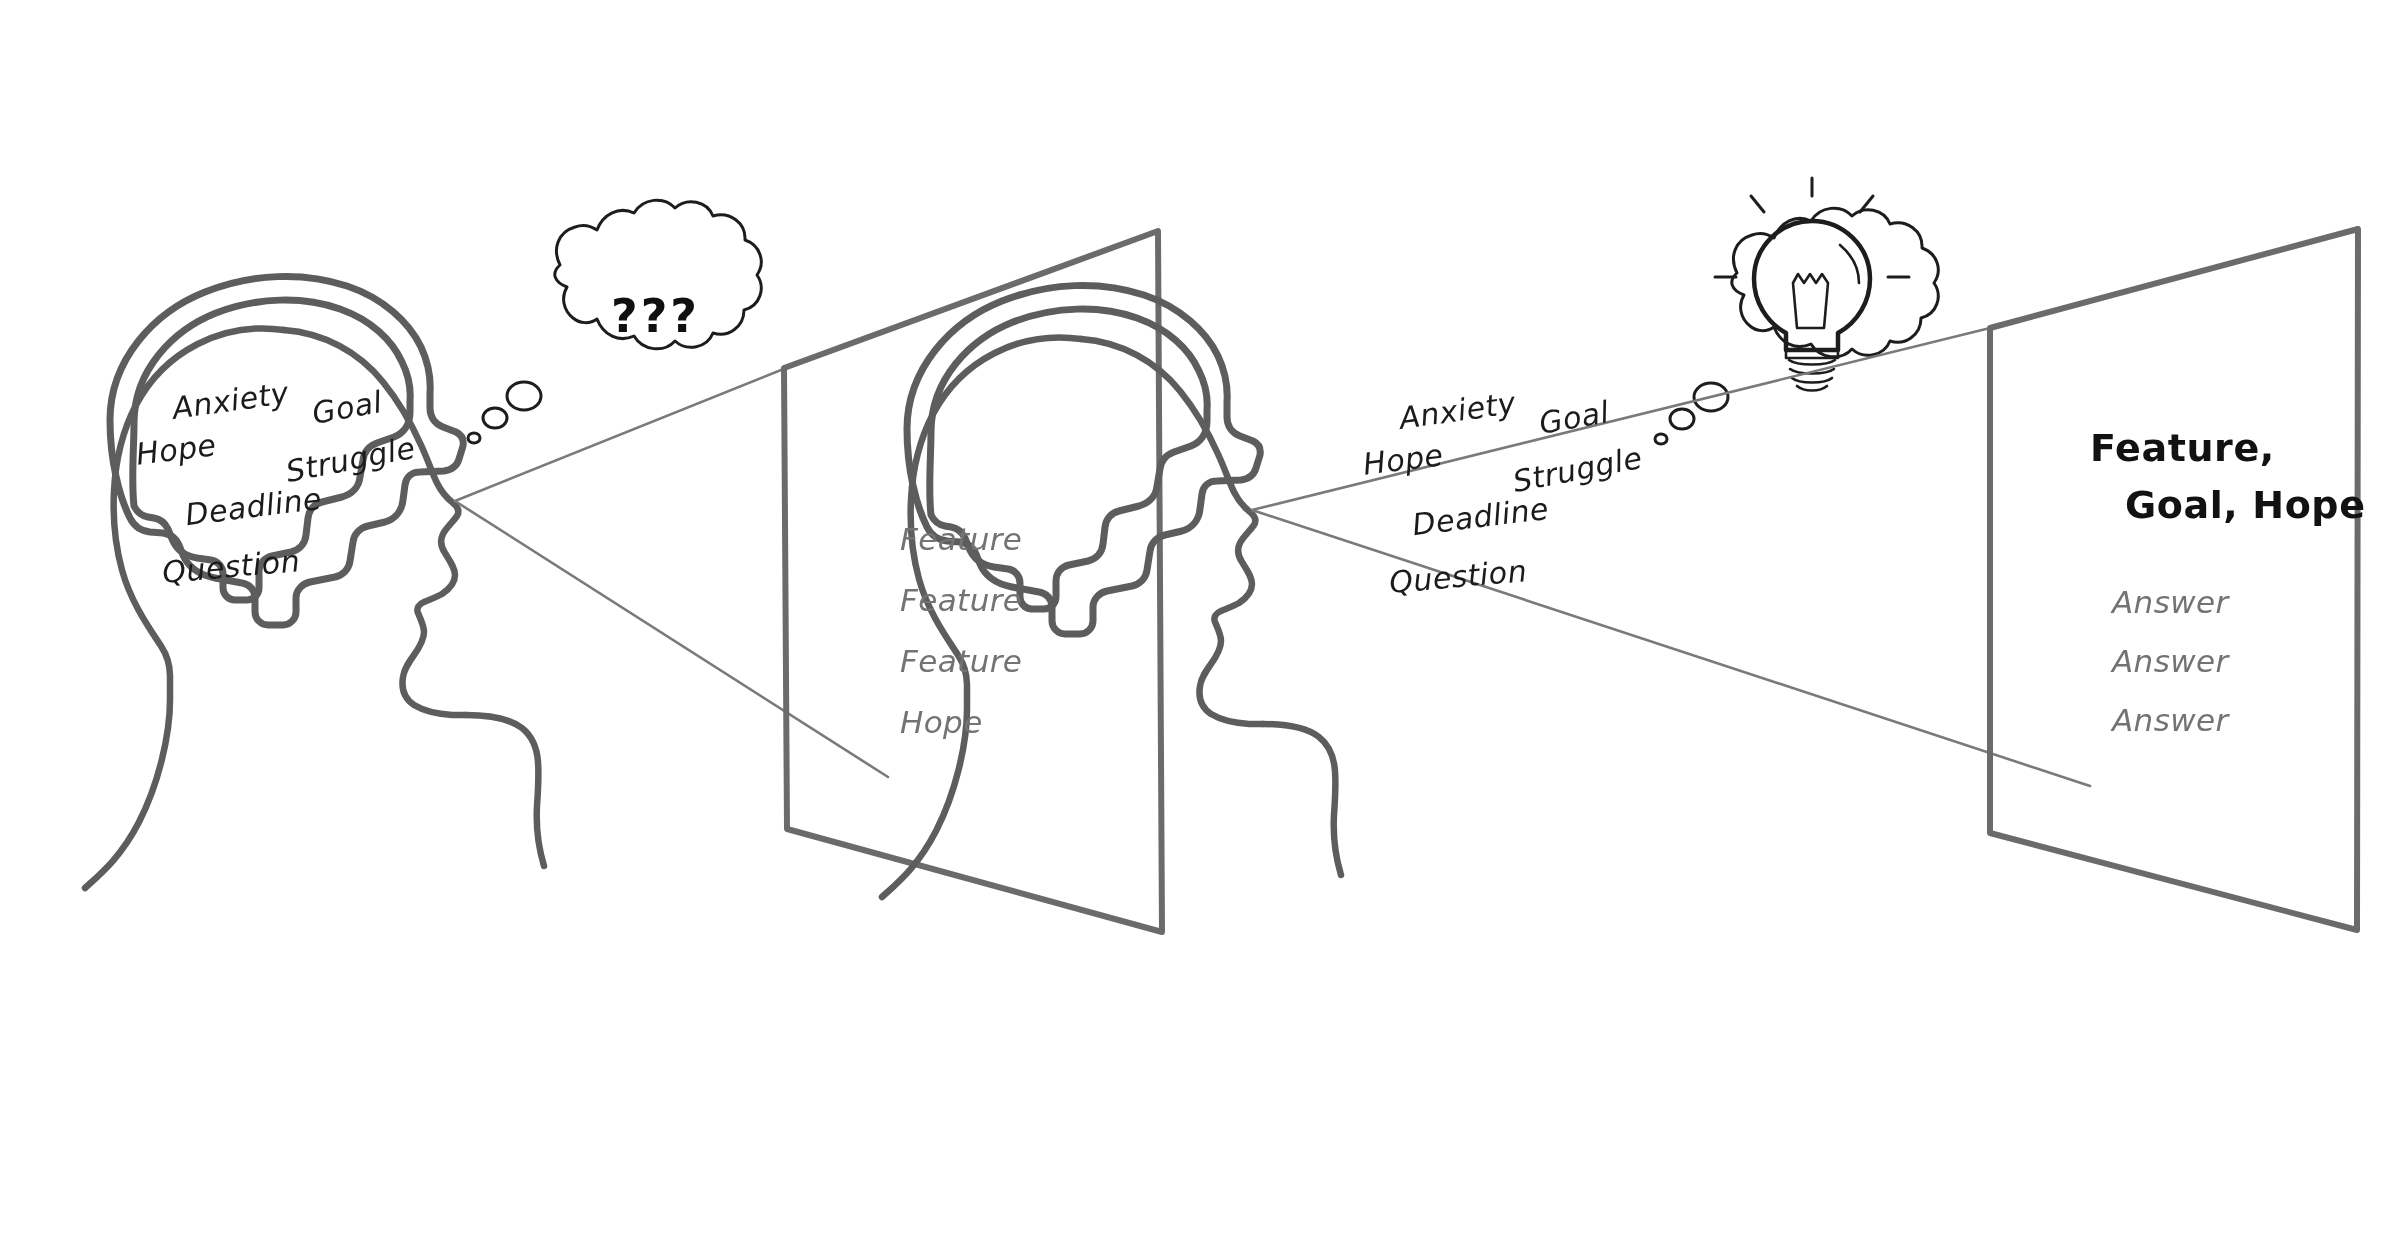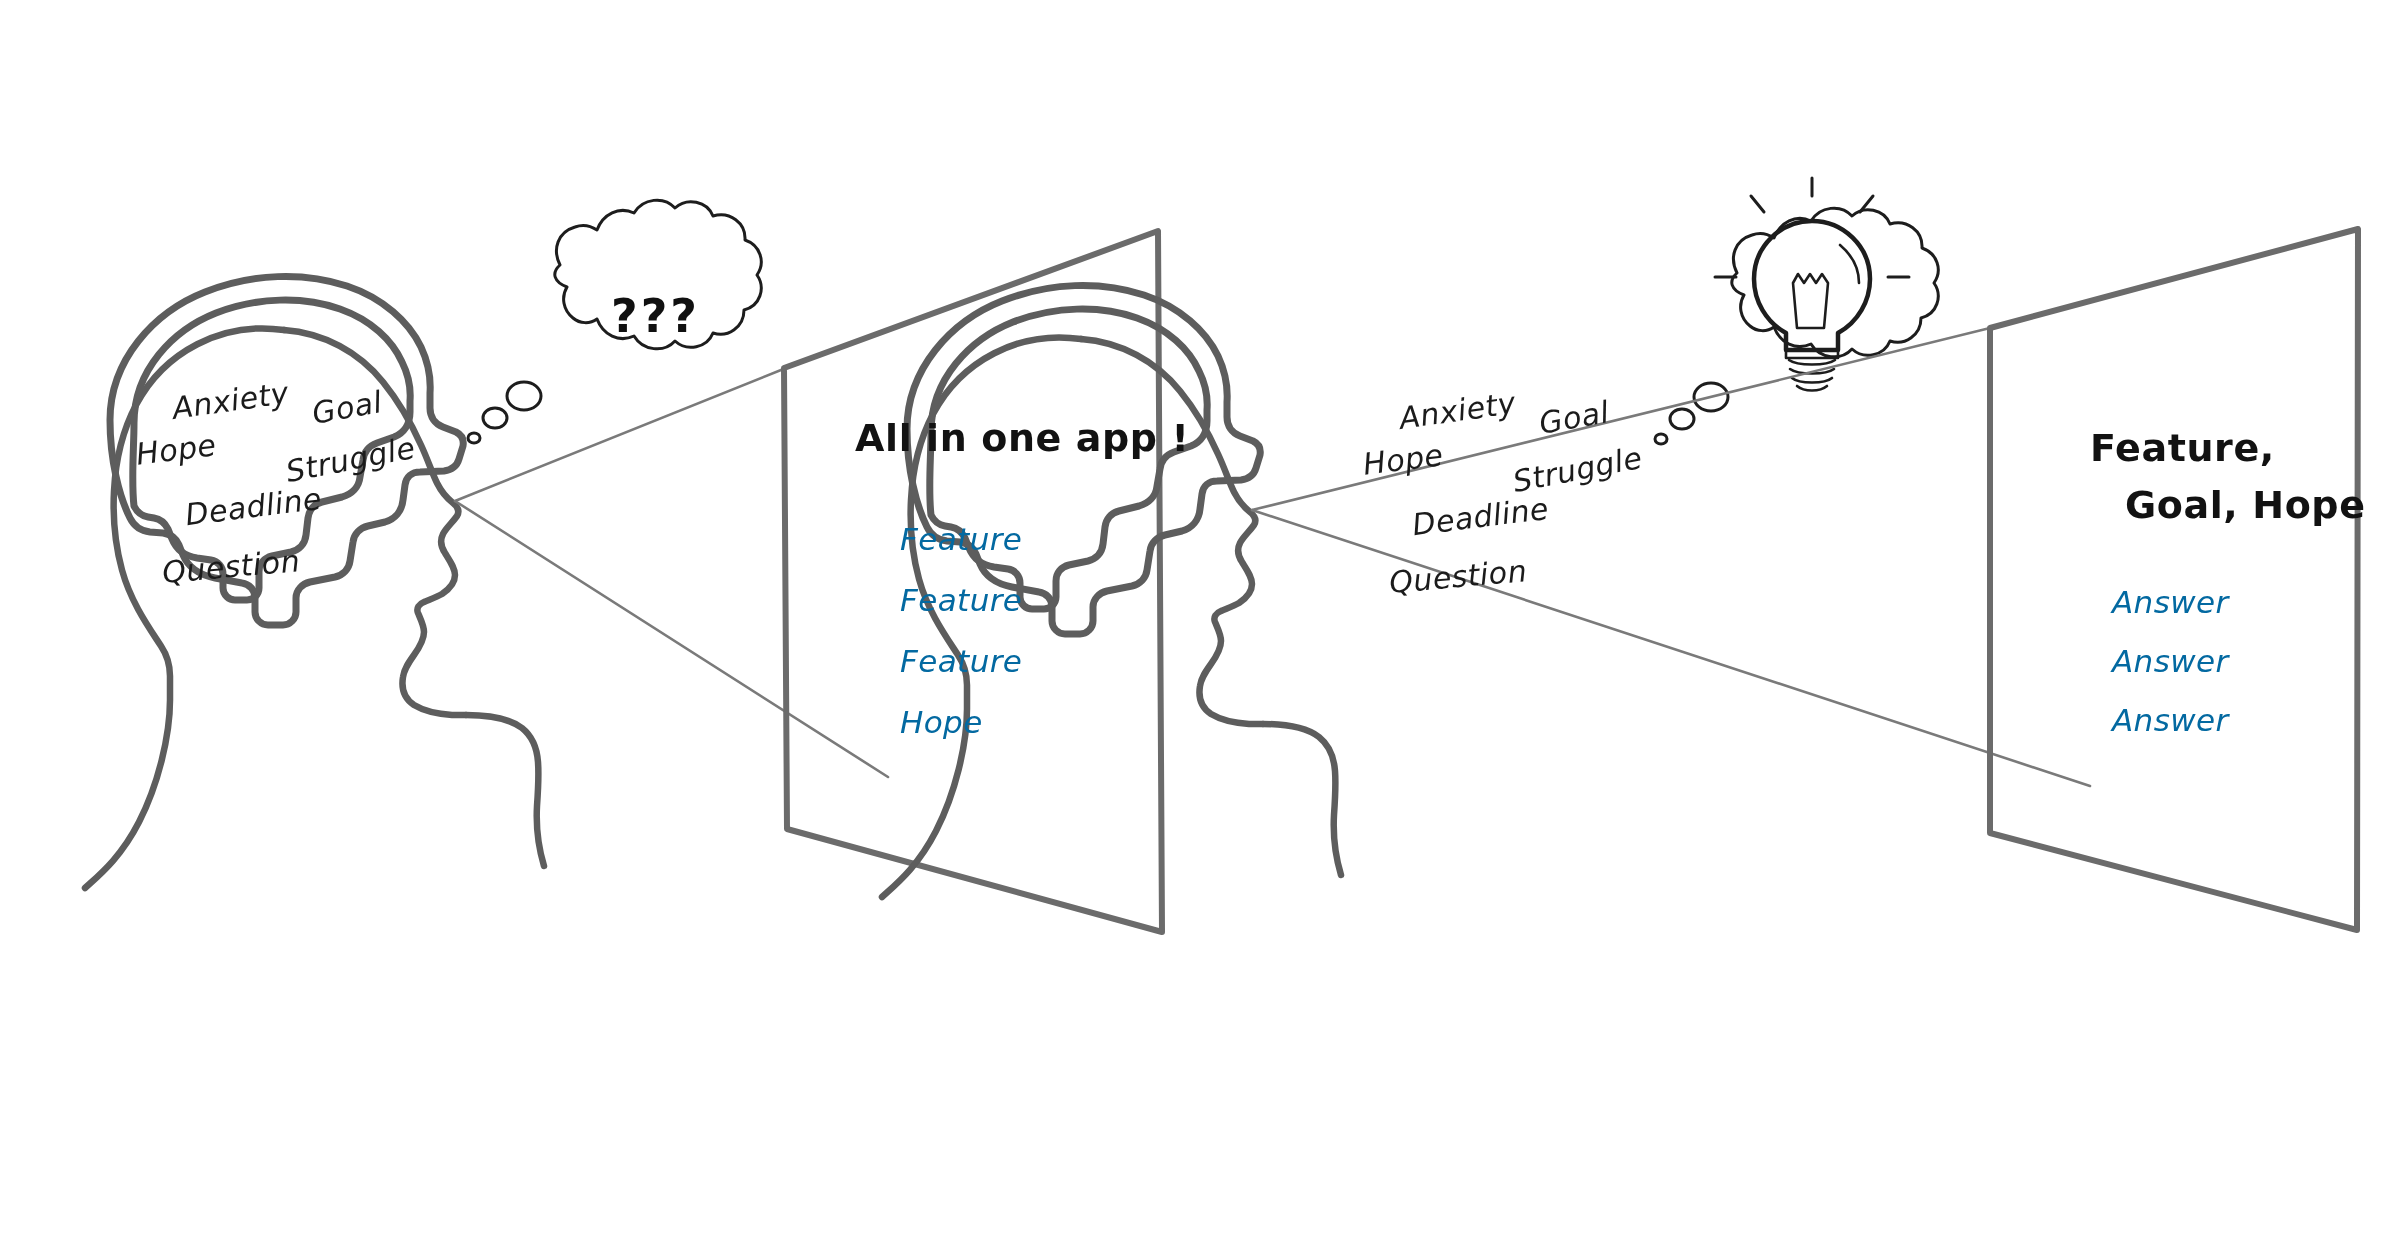--- a/index.html
+++ b/index.html
@@ -109,21 +109,21 @@
     color: #121212;
     white-space: nowrap;
     line-height: 1.28;
     letter-spacing: 0.6px;
   }
   .screen-item {
     position: absolute;
     font-family: "DejaVu Sans", sans-serif;
     font-style: italic;
     font-size: 31px;
-    color: #0369a1;
+    color: #737373;
     white-space: nowrap;
     letter-spacing: 0.4px;
   }
 </style>
 </head>
 <body>
 
 <div id="stage">
 
   <svg class="scene" viewBox="0 0 2400 1256">
@@ -412,21 +412,20 @@
 
   <div class="brain-word" style="left:172px; top:383px; transform:rotate(-8deg);">Anxiety</div>
   <div class="brain-word" style="left:312px; top:390px; transform:rotate(-10deg);">Goal</div>
   <div class="brain-word" style="left:136px; top:432px; transform:rotate(-7deg);">Hope</div>
   <div class="brain-word" style="left:285px; top:442px; transform:rotate(-11deg);">Struggle</div>
   <div class="brain-word" style="left:185px; top:489px; transform:rotate(-7deg);">Deadline</div>
   <div class="brain-word" style="left:162px; top:549px; transform:rotate(-5deg);">Question</div>
 
   <div class="qmarks" style="left:611px; top:289px;">???</div>
 
-  <div class="screen-title" style="left:855px; top:414px; width:300px; text-align:center;">All in one app !</div>
 
   <div class="screen-item" style="left:900px; top:521px;">Feature</div>
   <div class="screen-item" style="left:900px; top:582px;">Feature</div>
   <div class="screen-item" style="left:900px; top:643px;">Feature</div>
   <div class="screen-item" style="left:900px; top:704px;">Hope</div>
 
   <div class="brain-word" style="left:1399px; top:393px; transform:rotate(-8deg);">Anxiety</div>
   <div class="brain-word" style="left:1539px; top:400px; transform:rotate(-10deg);">Goal</div>
   <div class="brain-word" style="left:1363px; top:442px; transform:rotate(-7deg);">Hope</div>
   <div class="brain-word" style="left:1512px; top:452px; transform:rotate(-11deg);">Struggle</div>

